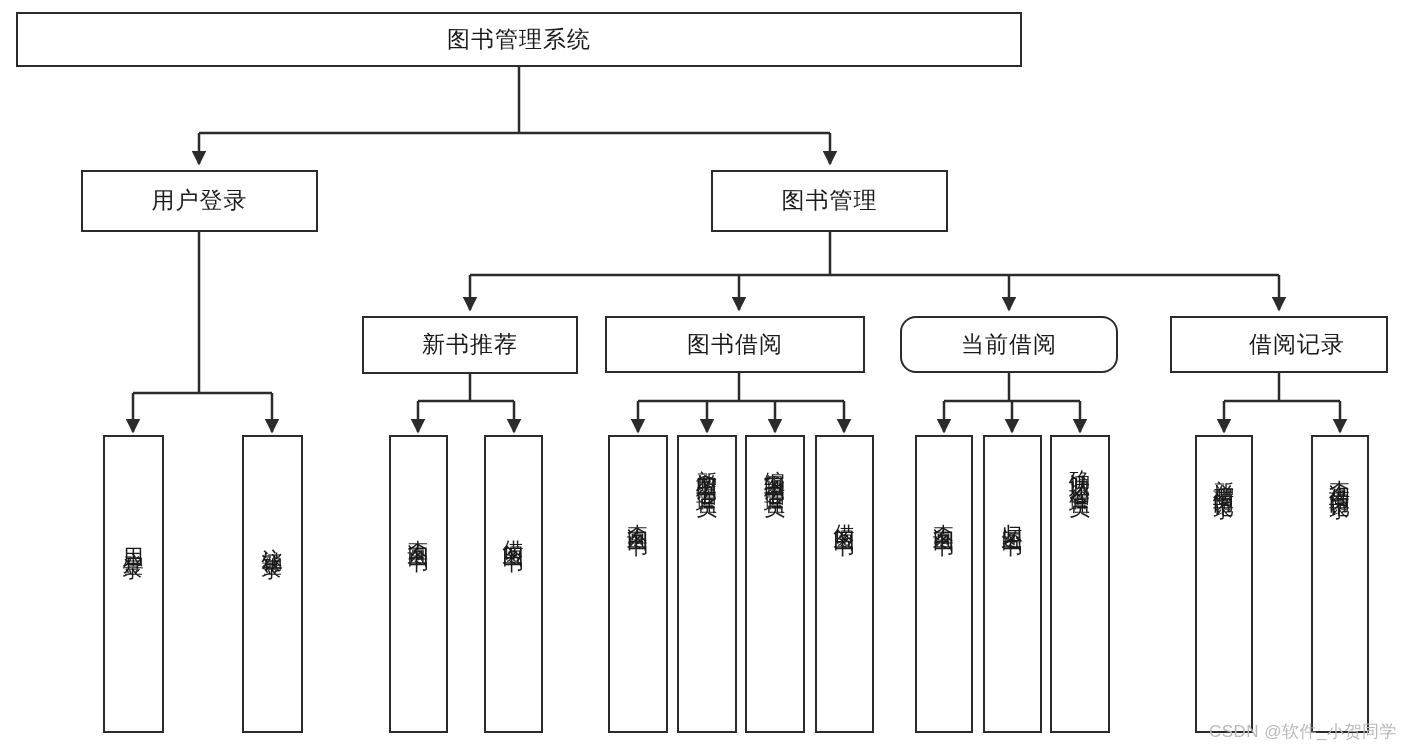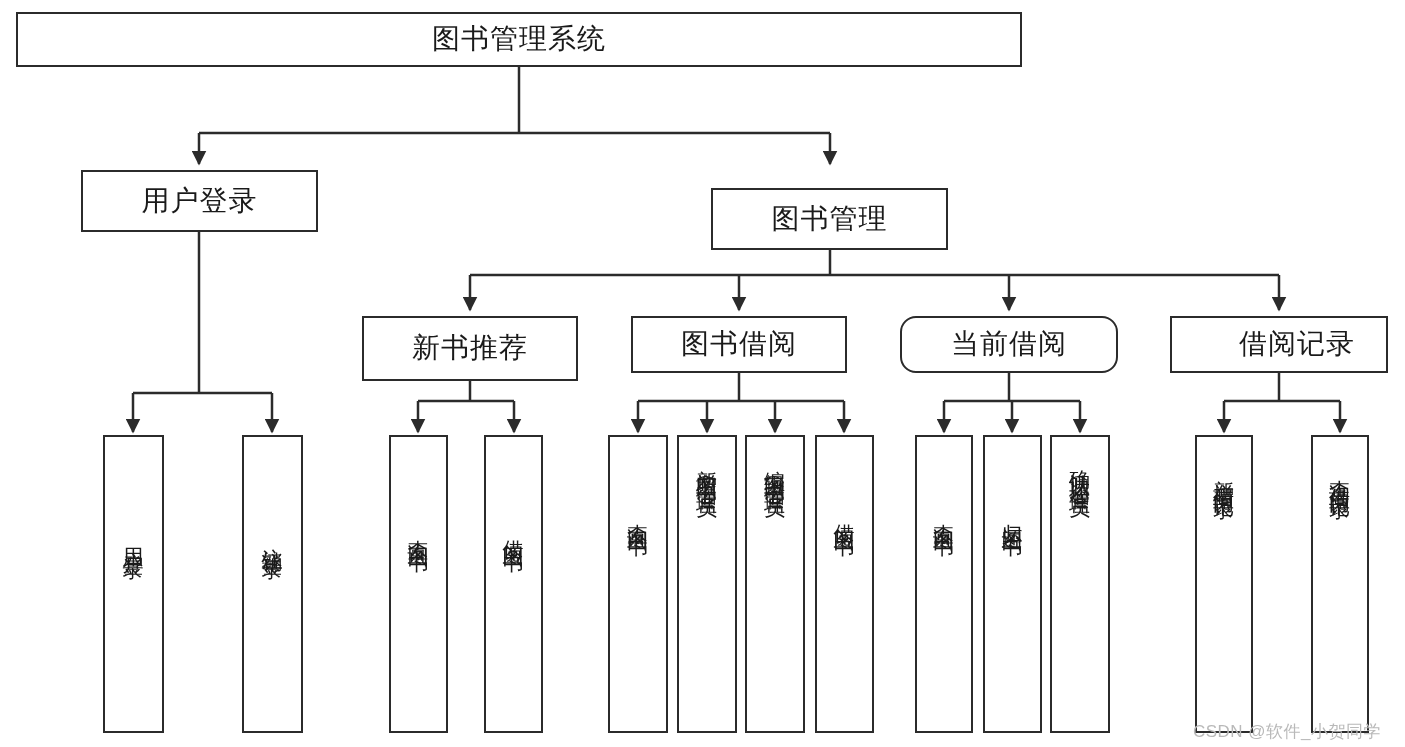--- a/index.html
+++ b/index.html
@@ -21,21 +21,21 @@
     position: absolute;
     box-sizing: border-box;
     border: 2.5px solid #2b2b2b;
     background: #ffffff;
     display: flex;
     align-items: center;
     justify-content: center;
     color: #1a1a1a;
   }
   .node.horizontal .node-label {
-    font-size: 28px;
+    font-size: 23px;
     line-height: 1.1;
     letter-spacing: 1px;
     white-space: nowrap;
   }
   .node.vertical {
     align-items: flex-start;
     justify-content: center;
     padding-top: 8px;
   }
   .node.vertical .node-label {
@@ -64,21 +64,21 @@
   #edges {
     position: absolute;
     left: 0;
     top: 0;
     width: 1405px;
     height: 747px;
     pointer-events: none;
   }
   #watermark {
     position: absolute;
-    right: 24px;
+    right: 8px;
     bottom: 4px;
     font-size: 17px;
     color: #b9b9b9;
     letter-spacing: 0.5px;
     white-space: nowrap;
     text-align: center;
   }
 </style>
 </head>
 <body>
@@ -136,29 +136,29 @@
   </svg>
 
   <div class="node horizontal" style="left:16px; top:12px; width:1006px; height:55px;">
     <span class="node-label">图书管理系统</span>
   </div>
 
   <div class="node horizontal" style="left:81px; top:170px; width:237px; height:62px;">
     <span class="node-label">用户登录</span>
   </div>
 
-  <div class="node horizontal" style="left:711px; top:188px; width:237px; height:62px;">
+  <div class="node horizontal" style="left:711px; top:170px; width:237px; height:62px;">
     <span class="node-label">图书管理</span>
   </div>
 
-  <div class="node horizontal" style="left:362px; top:316px; width:216px; height:65px;">
+  <div class="node horizontal" style="left:362px; top:316px; width:216px; height:58px;">
     <span class="node-label">新书推荐</span>
   </div>
 
-  <div class="node horizontal" style="left:631px; top:316px; width:216px; height:57px;">
+  <div class="node horizontal" style="left:605px; top:316px; width:260px; height:57px;">
     <span class="node-label">图书借阅</span>
   </div>
 
   <div class="node horizontal" style="left:900px; top:316px; width:218px; height:57px;border-radius:16px;">
     <span class="node-label">当前借阅</span>
   </div>
 
   <div class="node horizontal" style="left:1170px; top:316px; width:218px; height:57px;padding-left:36px;">
     <span class="node-label">借阅记录</span>
   </div>

